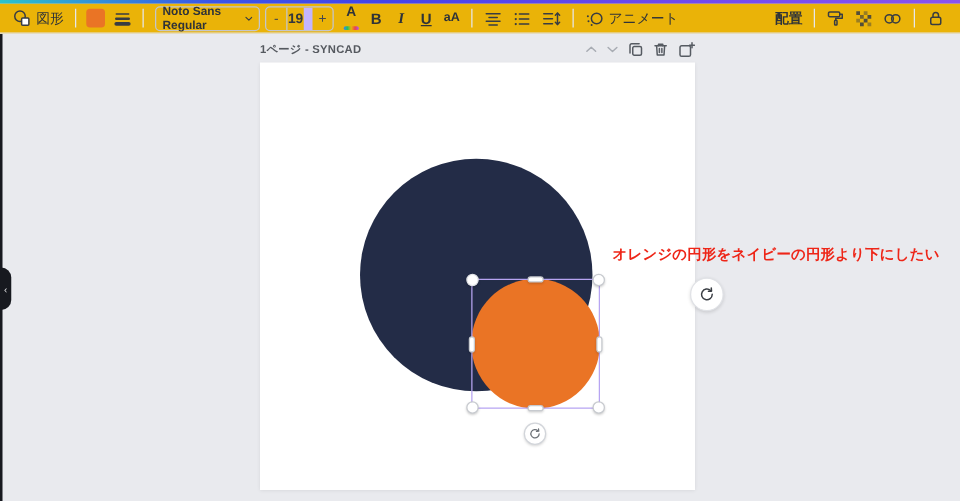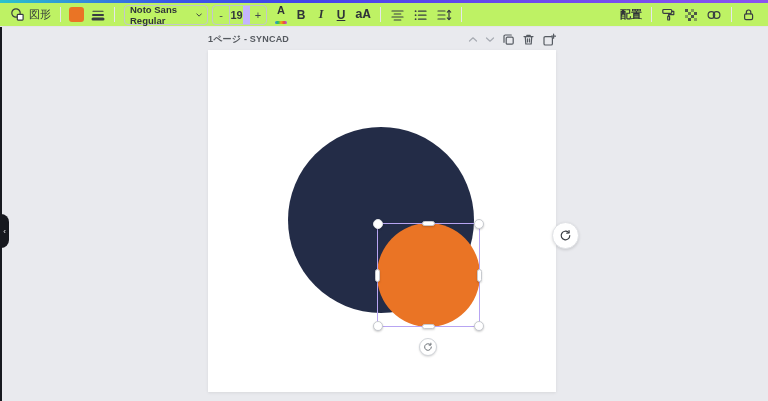--- a/index.html
+++ b/index.html
@@ -4,21 +4,21 @@
 <style>
   * { margin:0; padding:0; box-sizing:border-box; }
   html,body { width:768px; height:401px; overflow:hidden; }
   body { position:relative; font-family:"Liberation Sans","DejaVu Sans",sans-serif; background:#e9eaee; color:#33373d; }
 
   
   .top-strip { position:absolute; top:0; left:0; width:768px; height:3px;
     background:linear-gradient(90deg,#2bc3cb 0%,#3a55e8 22%,#4443ea 40%,#6f49ee 70%,#8a53f0 100%); }
 
   
-  .toolbar { position:absolute; top:3px; left:0; width:768px; height:24px; background:#bef264;
+  .toolbar { position:absolute; top:3px; left:0; width:768px; height:24px; background:#eab308;
     border-bottom:1px solid #e4e5e9; display:flex; align-items:center; padding:0 8px 0 6px; z-index:5; }
   .tbtn { height:20px; display:flex; align-items:center; justify-content:center; gap:4px;
     padding:0 4px; border-radius:4px; font-size:11px; color:#2f3338; cursor:pointer; }
   .sep { width:1px; height:15px; background:#e6e7ea; margin:0 5px; flex:none; }
   .swatch { width:15px; height:15px; border-radius:3px; background:#ea7425; margin:0 3px; cursor:pointer; }
   .font-box { width:84px; height:20px; border:1px solid #c3c6cc; border-radius:4px; display:flex;
     align-items:center; justify-content:space-between; padding:0 5px; font-size:9.5px; font-weight:700;
     color:#2f3338; margin:16px 4px; cursor:pointer; }
   .stepper { height:20px; border:1px solid #c3c6cc; border-radius:4px; display:flex; align-items:stretch;
     margin-right:4px; overflow:hidden; }
@@ -124,21 +124,21 @@
   </div>
 
   <div class="tbtn color-a">
     <span class="a">A</span>
     <span class="bar"></span>
   </div>
 
   <div class="tbtn glyph" style="font-weight:800">B</div>
   <div class="tbtn glyph" style="font-style:italic; font-family:'Liberation Serif',serif;">I</div>
   <div class="tbtn glyph" style="text-decoration:underline; font-weight:600;">U</div>
-  <div class="tbtn" style="font-size:13px; font-weight:600;font-family:Liberation Mono, monospace;">aA</div>
+  <div class="tbtn" style="font-size:10px; font-weight:600;">aA</div>
 
   <div class="sep"></div>
 
   <div class="tbtn">
     <svg class="ic" width="15" height="14" viewBox="0 0 15 14">
       <line x1="2" y1="3" x2="13" y2="3"></line>
         <line x1="4.2" y1="6" x2="10.8" y2="6"></line>
       <line x1="2" y1="9" x2="13" y2="9"></line>
         <line x1="4.2" y1="12" x2="10.8" y2="12"></line>
     </svg>
@@ -161,20 +161,29 @@
         <line x1="2" y1="7" x2="9" y2="7"></line>
         <line x1="2" y1="11" x2="9" y2="11"></line>
       <line x1="13" y1="2.5" x2="13" y2="11.5"></line>
       <polyline points="11.3,4.2 13,2.5 14.7,4.2"></polyline>
         <polyline points="11.3,9.8 13,11.5 14.7,9.8"></polyline>
     </svg>
   </div>
 
   <div class="sep"></div>
 
+  <div class="tbtn">
+    <svg class="ic" width="15" height="14" viewBox="0 0 15 14">
+      <circle cx="9.3" cy="6.8" r="4.2"></circle>
+      <circle cx="2.3" cy="5" r="0.8" fill="#383c42" stroke="none"></circle>
+      <circle cx="2.8" cy="9" r="0.8" fill="#383c42" stroke="none"></circle>
+      <circle cx="5.3" cy="12" r="0.8" fill="#383c42" stroke="none"></circle>
+    </svg>
+    <span class="jp">アニメート</span>
+  </div>
 
   <div class="right-group">
     <div class="tbtn">
       <span class="jp" style="font-weight:700">配置</span>
     </div>
     <div class="sep"></div>
 
     <div class="tbtn">
       <svg class="ic" width="15" height="15" viewBox="0 0 15 15">
         <rect x="1.8" y="2.5" width="9" height="3.8" rx="1"></rect>
@@ -274,20 +283,21 @@
     </div>
 
     <div class="rotate-handle">
       <svg class="ic" width="10" height="10" viewBox="0 0 12 12" style="stroke:#6b7076">
         <path d="M10 6a4 4 0 1 1-1.2-2.85"></path>
         <polyline points="9.4,1.4 9.6,3.6 7.4,3.8"></polyline>
       </svg>
     </div>
   </div>
 
+  <div class="annotation">オレンジの円形をネイビーの円形より下にしたい</div>
 
   <div class="sync-btn">
     <svg class="ic" width="13" height="13" viewBox="0 0 14 14" style="stroke:#3a3e44; stroke-width:1.3">
       <path d="M11.6 7a4.6 4.6 0 1 1-1.4-3.3"></path>
       <polyline points="10.8,1.6 11,4.2 8.4,4.4"></polyline>
     </svg>
   </div>
 </div>
 
 </body></html>

